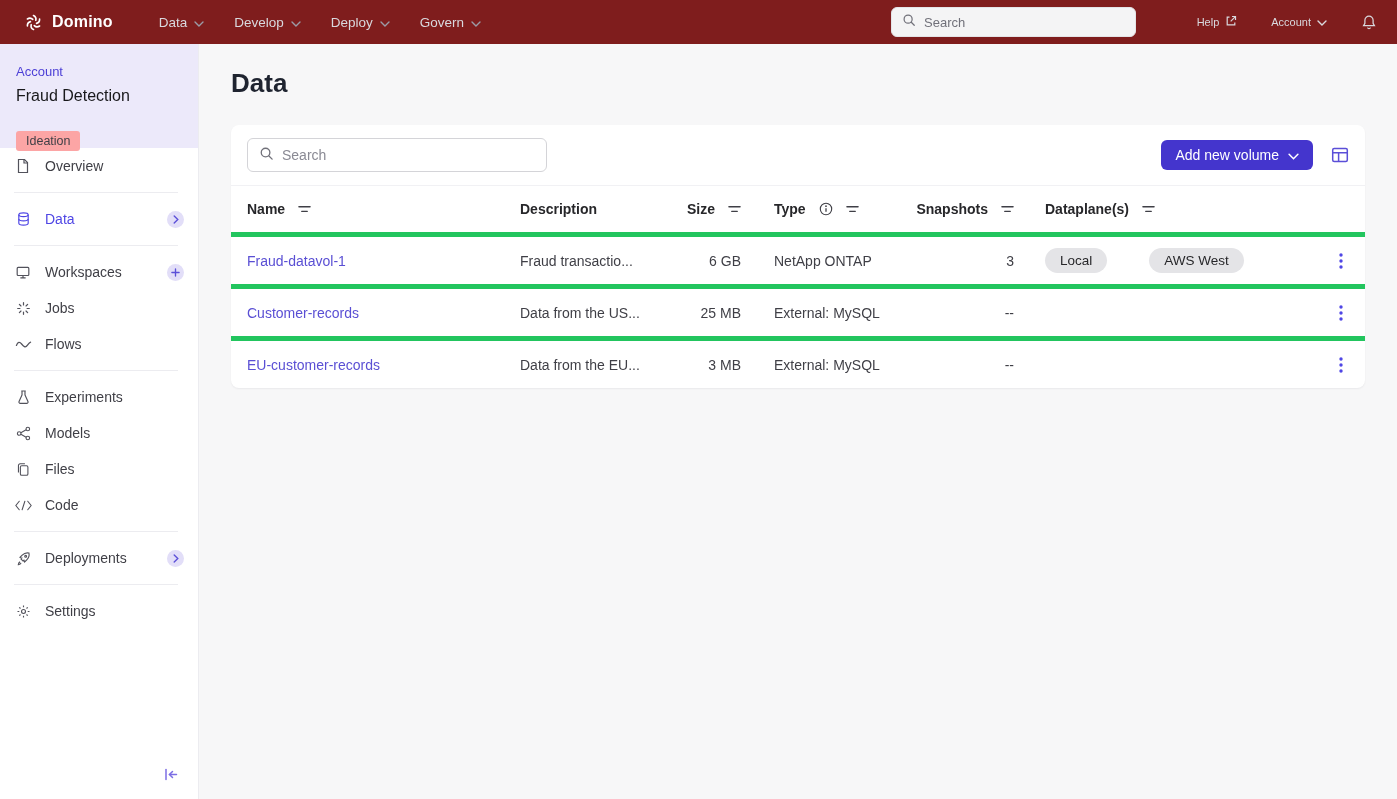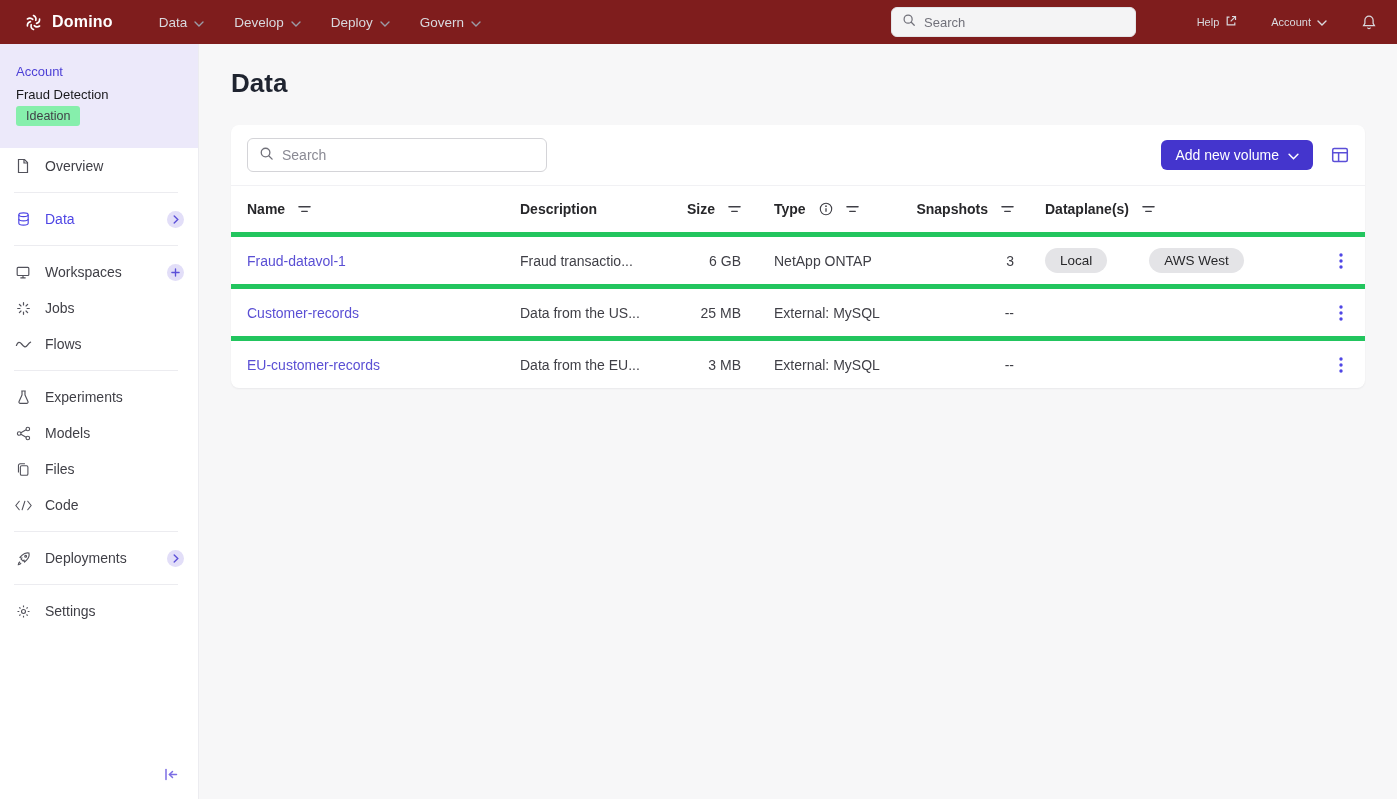--- a/index.html
+++ b/index.html
@@ -20,22 +20,22 @@
   .topbar-search input::placeholder { color:#71717a; }
   .topbar-right { margin-left:auto; display:flex; align-items:center; gap:34px; }
   .topbar-link { display:flex; align-items:center; gap:6px; color:#d9d9de; font-size:11px; cursor:pointer; }
   .bell { color:#d9d9de; display:flex; cursor:pointer; }
 
   
   .layout { display:flex; height:755px; }
   .sidebar { position:relative; width:199px; background:#fff; border-right:1px solid #ececf0; flex:none; }
   .proj-head { background:#ece9fa; padding:20px 16px 16px 16px; height:104px; }
   .proj-eyebrow { color:#4c3fd6; font-size:13px; margin-bottom:8px; cursor:pointer; }
-  .proj-name { color:#18181b; font-size:13px; font-weight:500; margin-bottom:4px; }
-  .proj-badge { display:inline-block; background:#86efac; color:#3f3f46; font-size:12.5px; padding:3px 10px; border-radius:3px; }
+  .proj-name { color:#18181b; font-size:16px; font-weight:500; margin-bottom:26px; }
+  .proj-badge { display:inline-block; background:#fca5a5; color:#3f3f46; font-size:12.5px; padding:3px 10px; border-radius:3px; }
   .nav { }
   .nav-item { display:flex; align-items:center; gap:13px; height:36px; padding:0 14px; font-size:14px; color:#3f3f46; cursor:pointer; }
   .nav-item .nicon { width:18px; display:flex; justify-content:center; color:#52525b; }
   .nav-item.active, .nav-item.active .nicon { color:#4f46e5; }
   .nav-badge { margin-left:auto; width:17px; height:17px; border-radius:50%; background:#e2def8; color:#5b4fd8;
     display:flex; align-items:center; justify-content:center; }
   .nav-divider { height:1px; background:#ececf0; margin:8px 20px 8px 14px; }
   .collapse-btn { position:absolute; right:20px; bottom:18px; color:#7c6ee4; cursor:pointer; display:flex; }
 
   

